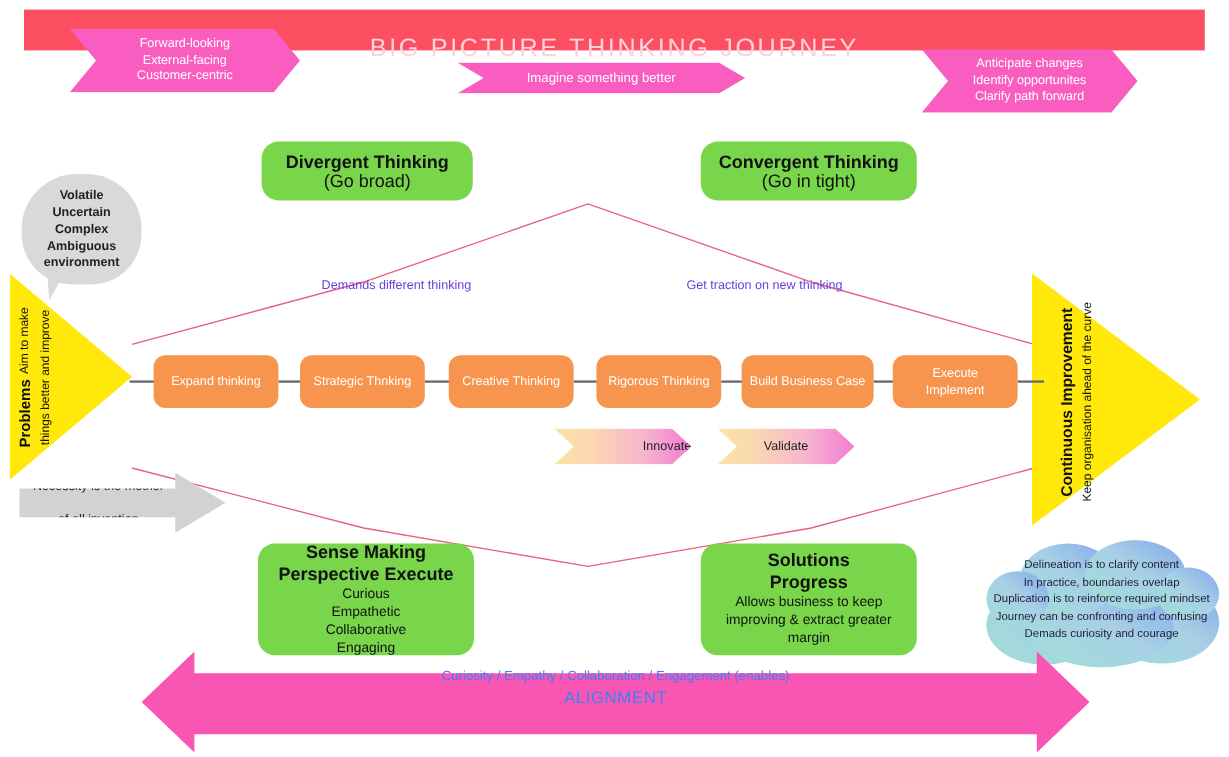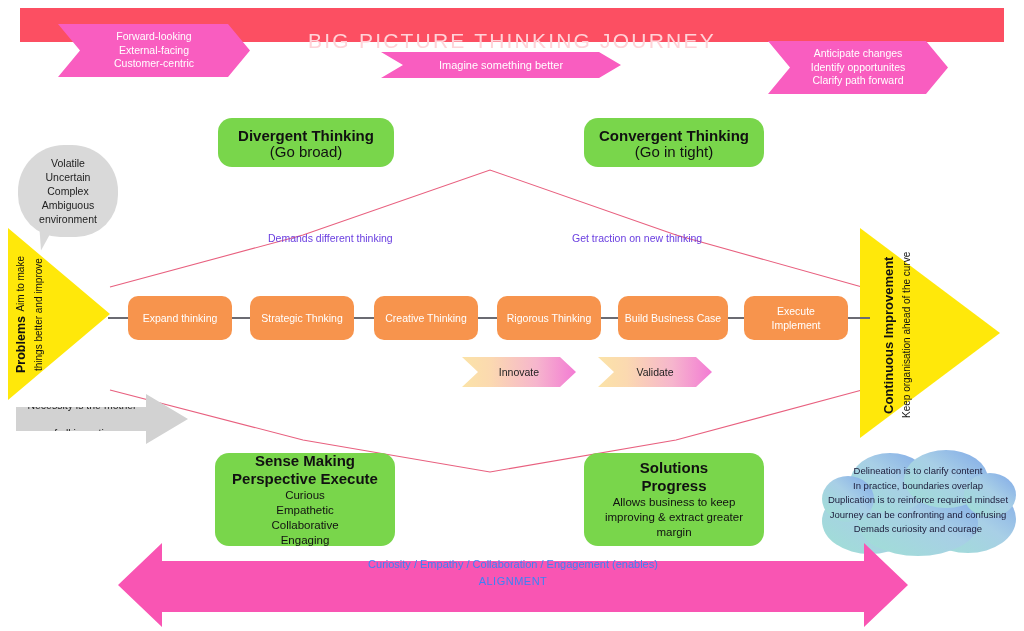--- a/index.html
+++ b/index.html
@@ -53,21 +53,21 @@
   .gb-conv { left:584px; top:118px; width:180px; height:49px; }
   .gb-sense{ left:215px; top:453px; width:180px; height:93px; }
   .gb-sol  { left:584px; top:453px; width:180px; height:93px; }
 
   
   .cloud-left {
     left:18px; top:145px; width:100px; height:92px;
     background:#d9d9d9;
     border-radius:46px 46px 42px 42px;
     display:flex; align-items:center; justify-content:center;
-    text-align:center; color:#222; font-size:10.5px; line-height:14px;
+    text-align:center; color:#222; font-size:10.5px; line-height:14px;font-weight:bold;
   }
   .cloud-tail {
     left:40px; top:222px; width:0; height:0;
     border-left:18px solid #d9d9d9;
     border-bottom:28px solid transparent;
     transform:rotate(-4deg);
   }
 
   
   .tri-left {
@@ -154,21 +154,21 @@
   .big-arrow {
     left:118px; top:543px; width:790px; height:84px;
     background:#f955b3;
     clip-path: polygon(0 50%, 44px 0, 44px 18px, calc(100% - 44px) 18px, calc(100% - 44px) 0, 100% 50%, calc(100% - 44px) 100%, calc(100% - 44px) 82%, 44px 82%, 44px 100%);
   }
   .big-arrow-text {
     left:118px; top:556px; width:790px;
     text-align:center; color:#3b82f6;
   }
   .bat1 { font-size:11px; line-height:16px; }
-  .bat2 { font-size:11px; line-height:18px; letter-spacing:0.5px; }
+  .bat2 { font-size:14px; line-height:18px; letter-spacing:0.5px; }
 </style>
 </head>
 <body>
 
 <div id="canvas">
 
   <svg class="abs" style="left:0;top:0;width:1024px;height:631px;pointer-events:none;">
 
     <polyline points="110,287 303,235 490,170 676,235 862,287" fill="none" stroke="#e8607f" stroke-width="1.1"></polyline>
 
@@ -263,21 +263,21 @@
   <div class="chain-box" style="left:497px;width:104px;">
     <span>Rigorous Thinking</span>
     </div>
   <div class="chain-box" style="left:618px;width:110px;">
     <span>Build Business Case</span>
     </div>
   <div class="chain-box" style="left:744px;width:104px;">
     <span style="display:block;width:70px;">Execute Implement</span>
     </div>
 
-  <div class="grad-chev" style="left:462px;width:114px;">
+  <div class="grad-chev" style="left:462px;width:114px;justify-content:flex-end;">
     <span>Innovate</span>
     </div>
   <div class="grad-chev" style="left:598px;width:114px;">
     <span>Validate</span>
     </div>
 
   <div class="plabel" style="left:268px;top:232px;">Demands different thinking</div>
   <div class="plabel" style="left:572px;top:232px;">Get traction on new thinking</div>
 
   <div class="abs green-box gb-sense">

